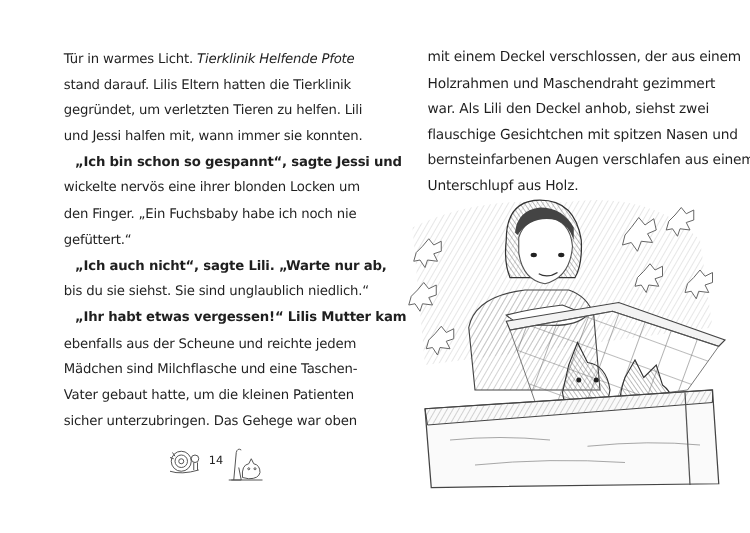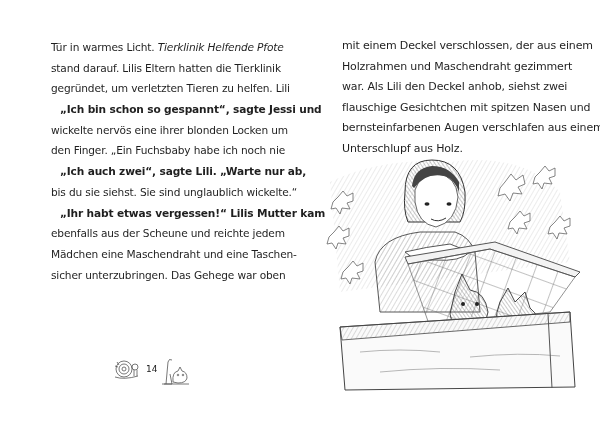--- a/index.html
+++ b/index.html
@@ -8,43 +8,46 @@
     .page { position: absolute; top: 0; height: 306px; }
     .page-left { left: 0; width: 300px; }
     .page-right { left: 300px; width: 300px; }
     .text-block { position: absolute; font-size: 10.6px; line-height: 20.7px; letter-spacing: -0.15px; white-space: nowrap; }
     .left-text { left: 51px; top: 37px; }
     .right-text { left: 42px; top: 36px; font-size: 11px; line-height: 20.5px; }
     .line { display: block; height: 20.7px; }
     .right-text .line { height: 20.5px; }
     .indent { padding-left: 9px; font-weight: bold; }
     .italic { font-style: italic; }
-    .footer { position: absolute; left: 112px; top: 352px; width: 100px; height: 40px; }
+    .footer { position: absolute; left: 133px; top: 352px; width: 100px; height: 40px; }
     .page-number { position: absolute; left: 34px; top: 12px; font-size: 9px; color: #222; }
     .ornament { position: absolute; top: 4px; }
     .orn-left { left: 0px; }
     .orn-right { left: 48px; }
     .illustration { position: absolute; left: 320px; top: 152px; width: 265px; height: 240px; }
   </style>
 </head>
 <body>
 
 <div class="page page-left">
   <div class="text-block left-text">
     <span class="line"><span>Tür in warmes Licht. </span><span class="italic">Tierklinik Helfende Pfote</span></span>
     <span class="line">stand darauf. Lilis Eltern hatten die Tierklinik</span>
     <span class="line">gegründet, um verletzten Tieren zu helfen. Lili</span>
+    <span class="line">und Jessi halfen mit, wann immer sie konnten.</span>
     <span class="line indent">„Ich bin schon so gespannt“, sagte Jessi und</span>
     <span class="line">wickelte nervös eine ihrer blonden Locken um</span>
     <span class="line">den Finger. „Ein Fuchsbaby habe ich noch nie</span>
-    <span class="line indent">„Ich auch zwei“, sagte Lili. „Warte nur ab,</span>
-    <span class="line">bis du sie siehst. Sie sind unglaublich wickelte.“</span>
+    <span class="line">gefüttert.“</span>
+    <span class="line indent">„Ich auch nicht“, sagte Lili. „Warte nur ab,</span>
+    <span class="line">bis du sie siehst. Sie sind unglaublich niedlich.“</span>
     <span class="line indent">„Ihr habt etwas vergessen!“ Lilis Mutter kam</span>
     <span class="line">ebenfalls aus der Scheune und reichte jedem</span>
-    <span class="line">Mädchen eine Maschendraht und eine Taschen-</span>
+    <span class="line">Mädchen sind Milchflasche und eine Taschen-</span>
+    <span class="line">Vater gebaut hatte, um die kleinen Patienten</span>
     <span class="line">sicher unterzubringen. Das Gehege war oben</span>
   </div>
 
   <div class="footer">
     <svg class="ornament orn-left" width="30" height="26" viewBox="0 0 30 26">
       <g fill="none" stroke="#555" stroke-width="0.8">
         <circle cx="12" cy="13" r="8"></circle>
         <circle cx="12" cy="13" r="5"></circle>
         <circle cx="12" cy="13" r="2"></circle>
         <path d="M3 21 Q12 24 26 20"></path>

